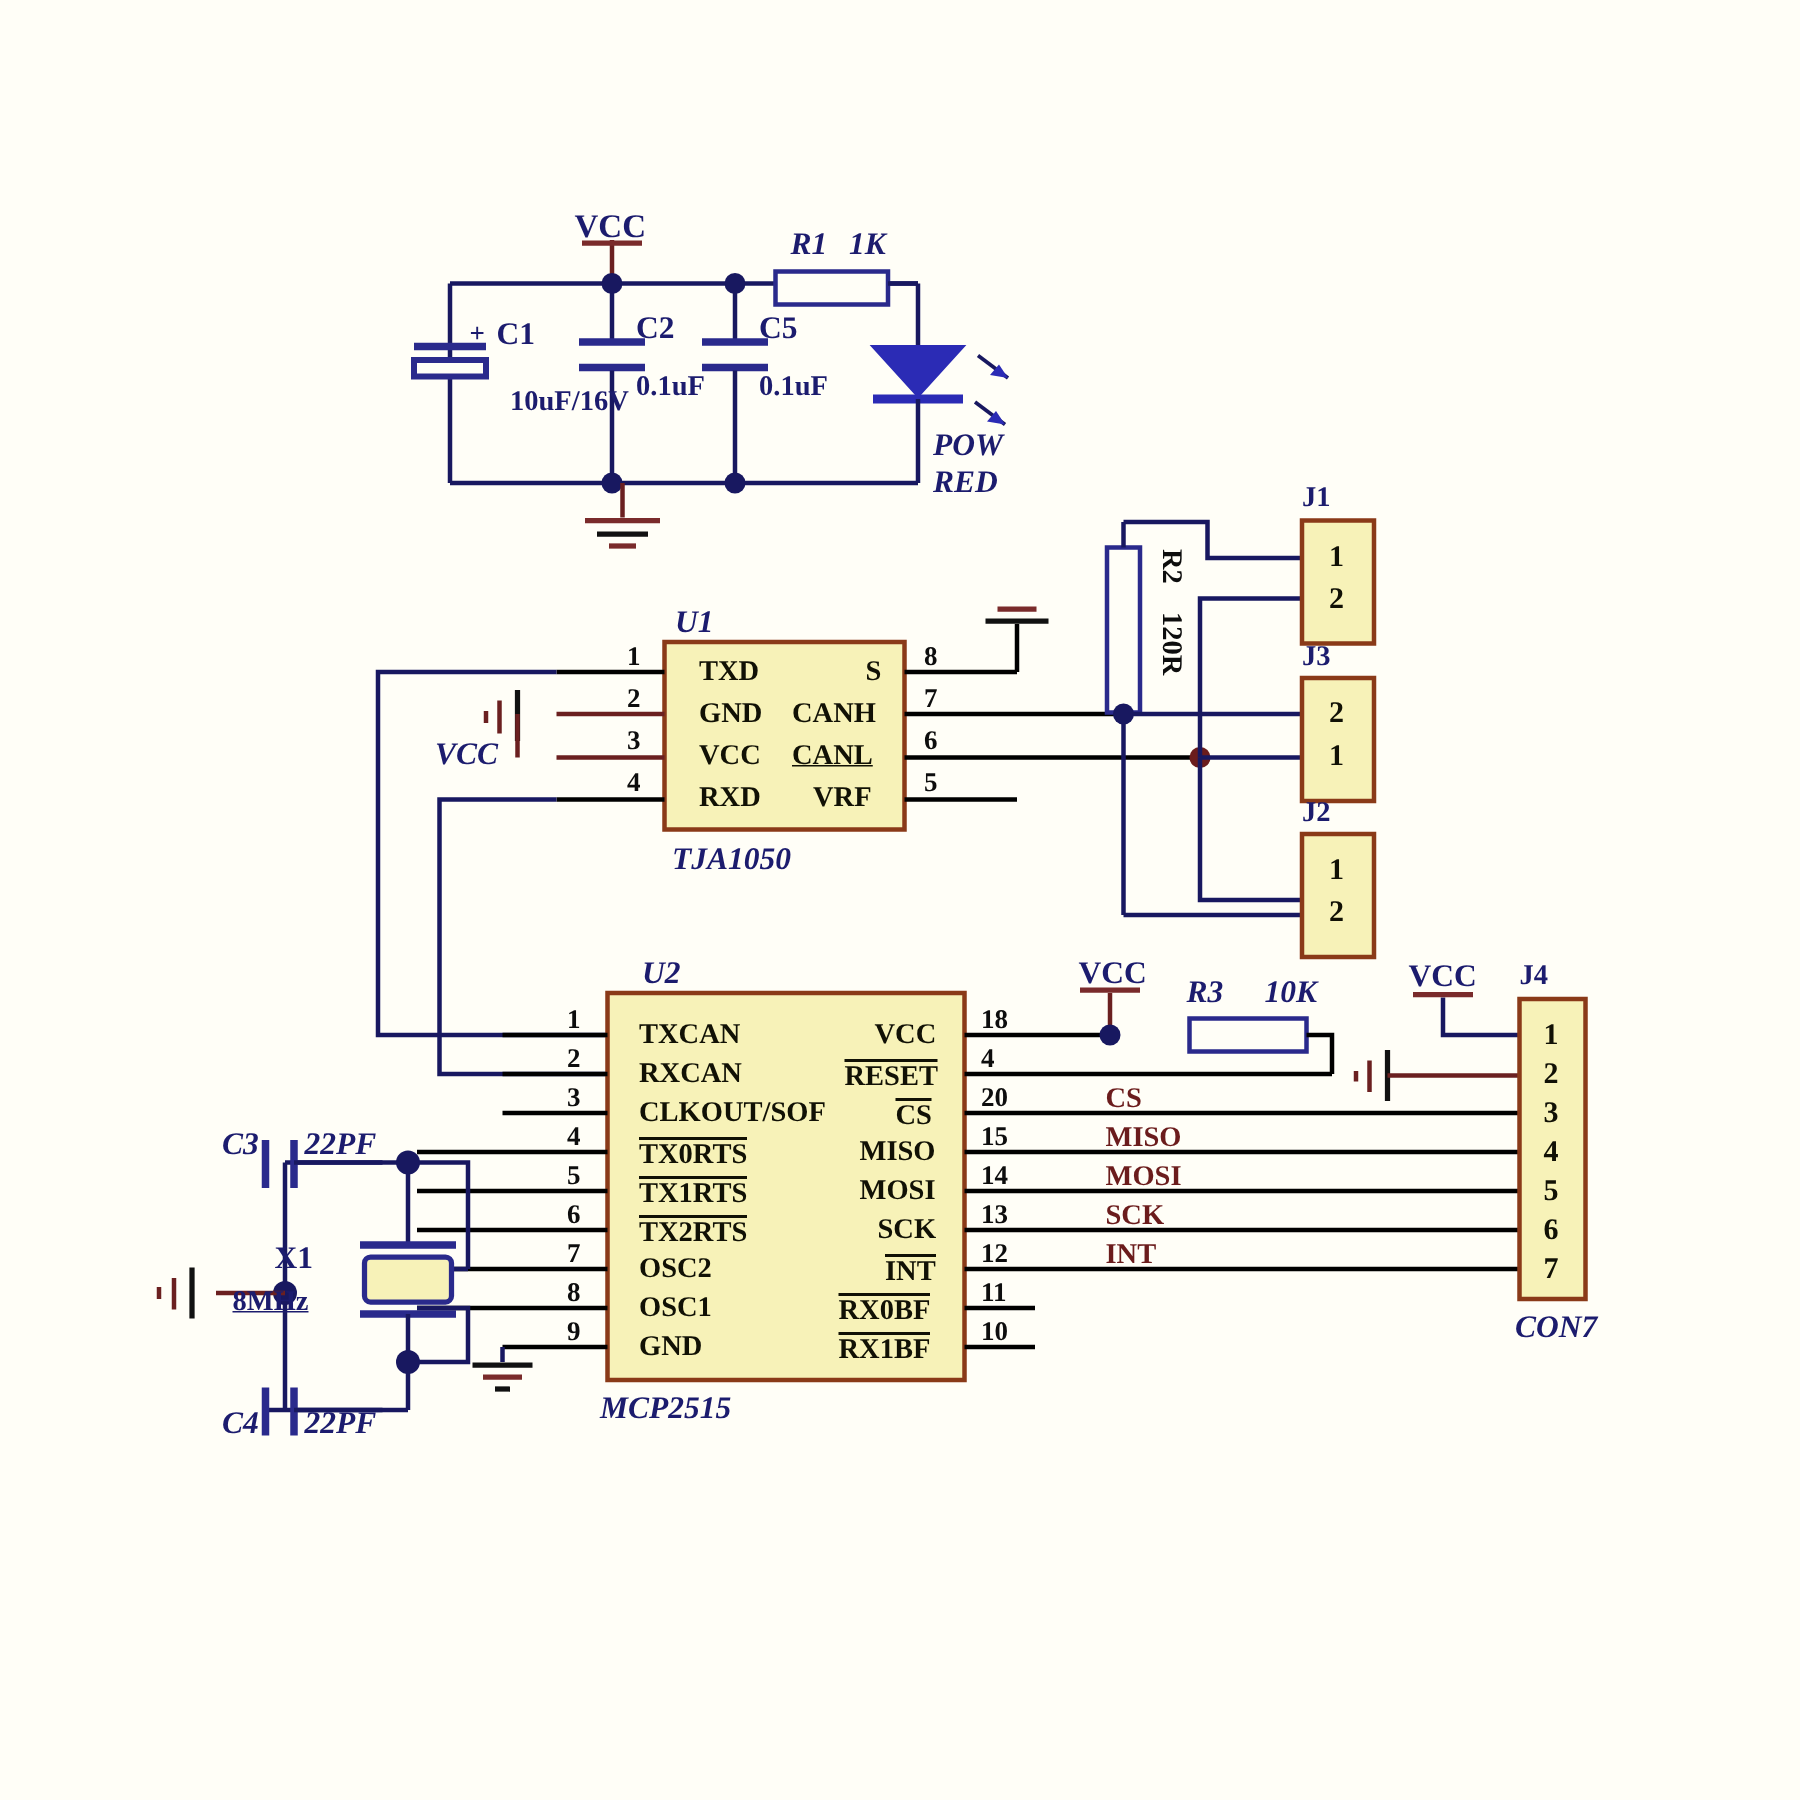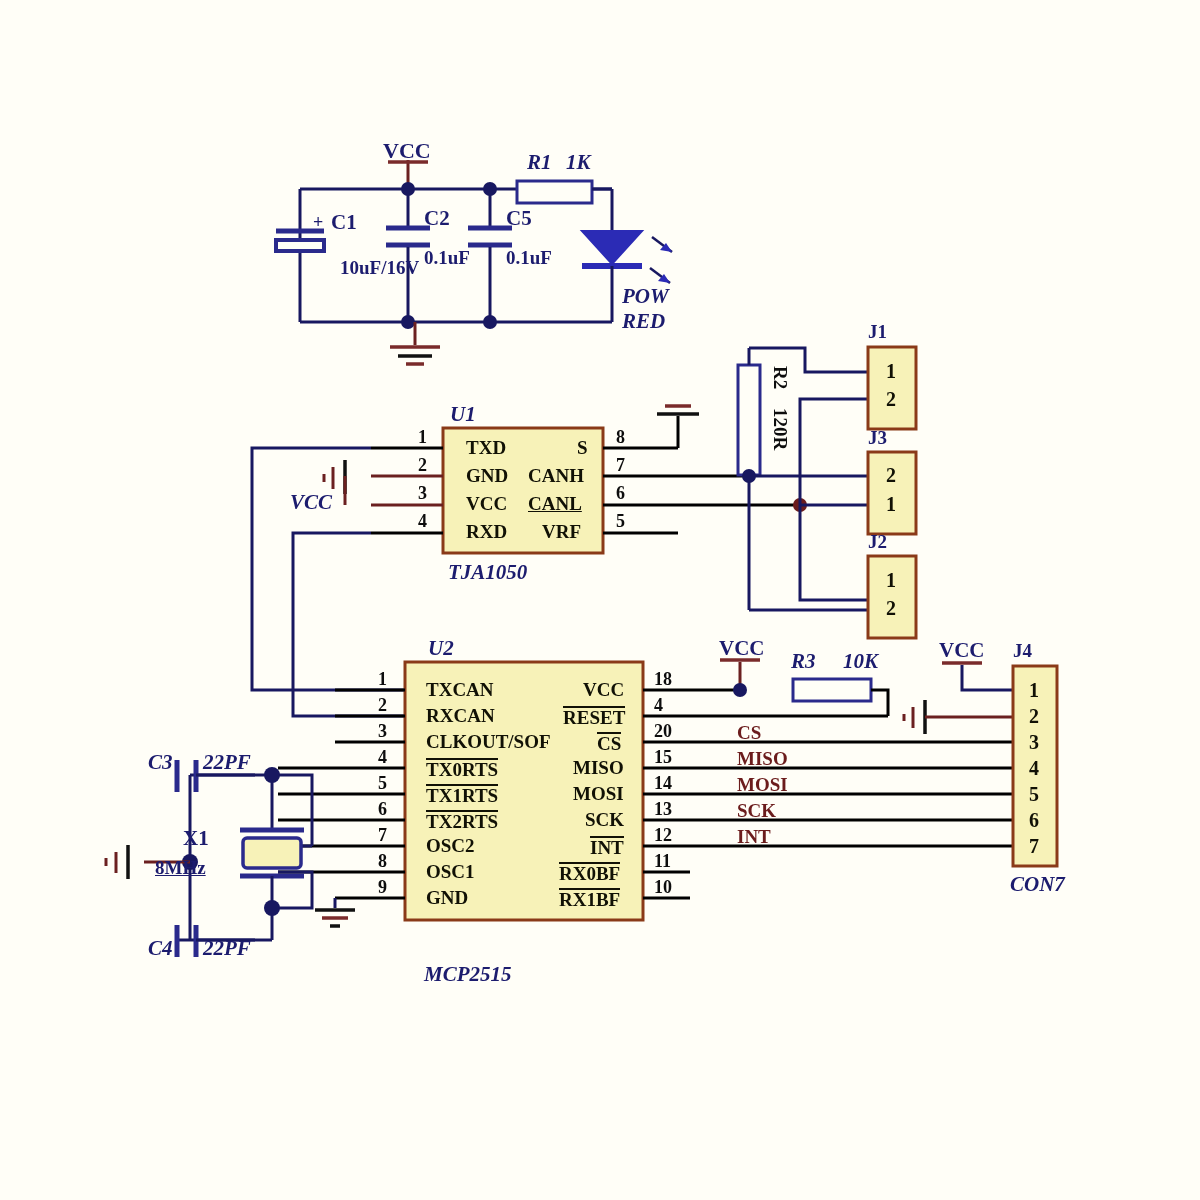--- a/index.html
+++ b/index.html
@@ -293,21 +293,21 @@
 
   <div class="lbl conn-label" style="left:868px; top:428px;">J3</div>
   <div class="lbl conn-pin" style="left:886px; top:465px;">2</div>
   <div class="lbl conn-pin" style="left:886px; top:494px;">1</div>
 
   <div class="lbl conn-label" style="left:868px; top:532px;">J2</div>
   <div class="lbl conn-pin" style="left:886px; top:570px;">1</div>
   <div class="lbl conn-pin" style="left:886px; top:598px;">2</div>
 
   <div class="lbl lbl-blue s20" style="left:428px; top:638px;">U2</div>
-  <div class="lbl lbl-blue s20" style="left:424px; top:928px;margin-top:36px;">MCP2515</div>
+  <div class="lbl lbl-blue s20" style="left:400px; top:928px;">MCP2515</div>
 
   <div class="lbl pinnum" style="left:378px; top:670px;">1</div>
   <div class="lbl pinnum" style="left:378px; top:696px;">2</div>
   <div class="lbl pinnum" style="left:378px; top:722px;">3</div>
   <div class="lbl pinnum" style="left:378px; top:748px;">4</div>
   <div class="lbl pinnum" style="left:378px; top:774px;">5</div>
   <div class="lbl pinnum" style="left:378px; top:800px;">6</div>
   <div class="lbl pinnum" style="left:378px; top:826px;">7</div>
   <div class="lbl pinnum" style="left:378px; top:852px;">8</div>
   <div class="lbl pinnum" style="left:378px; top:878px;">9</div>

